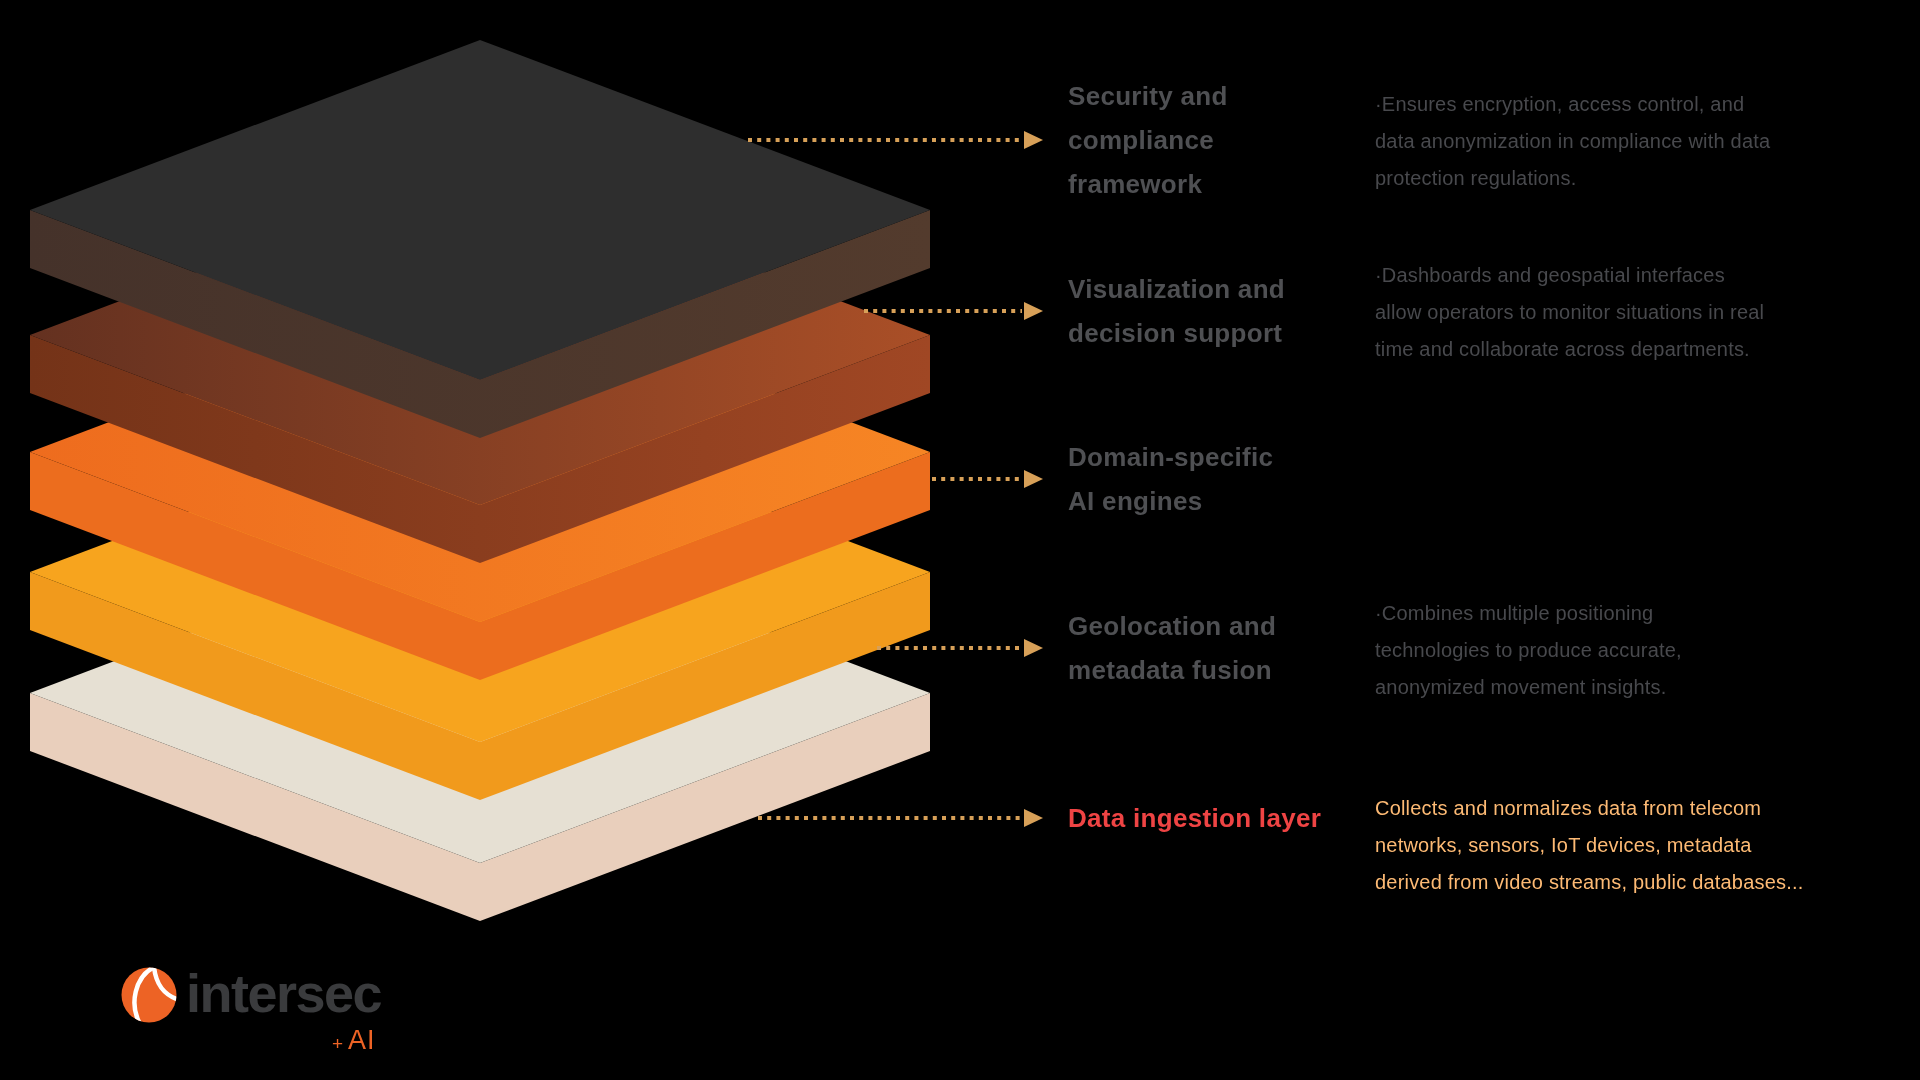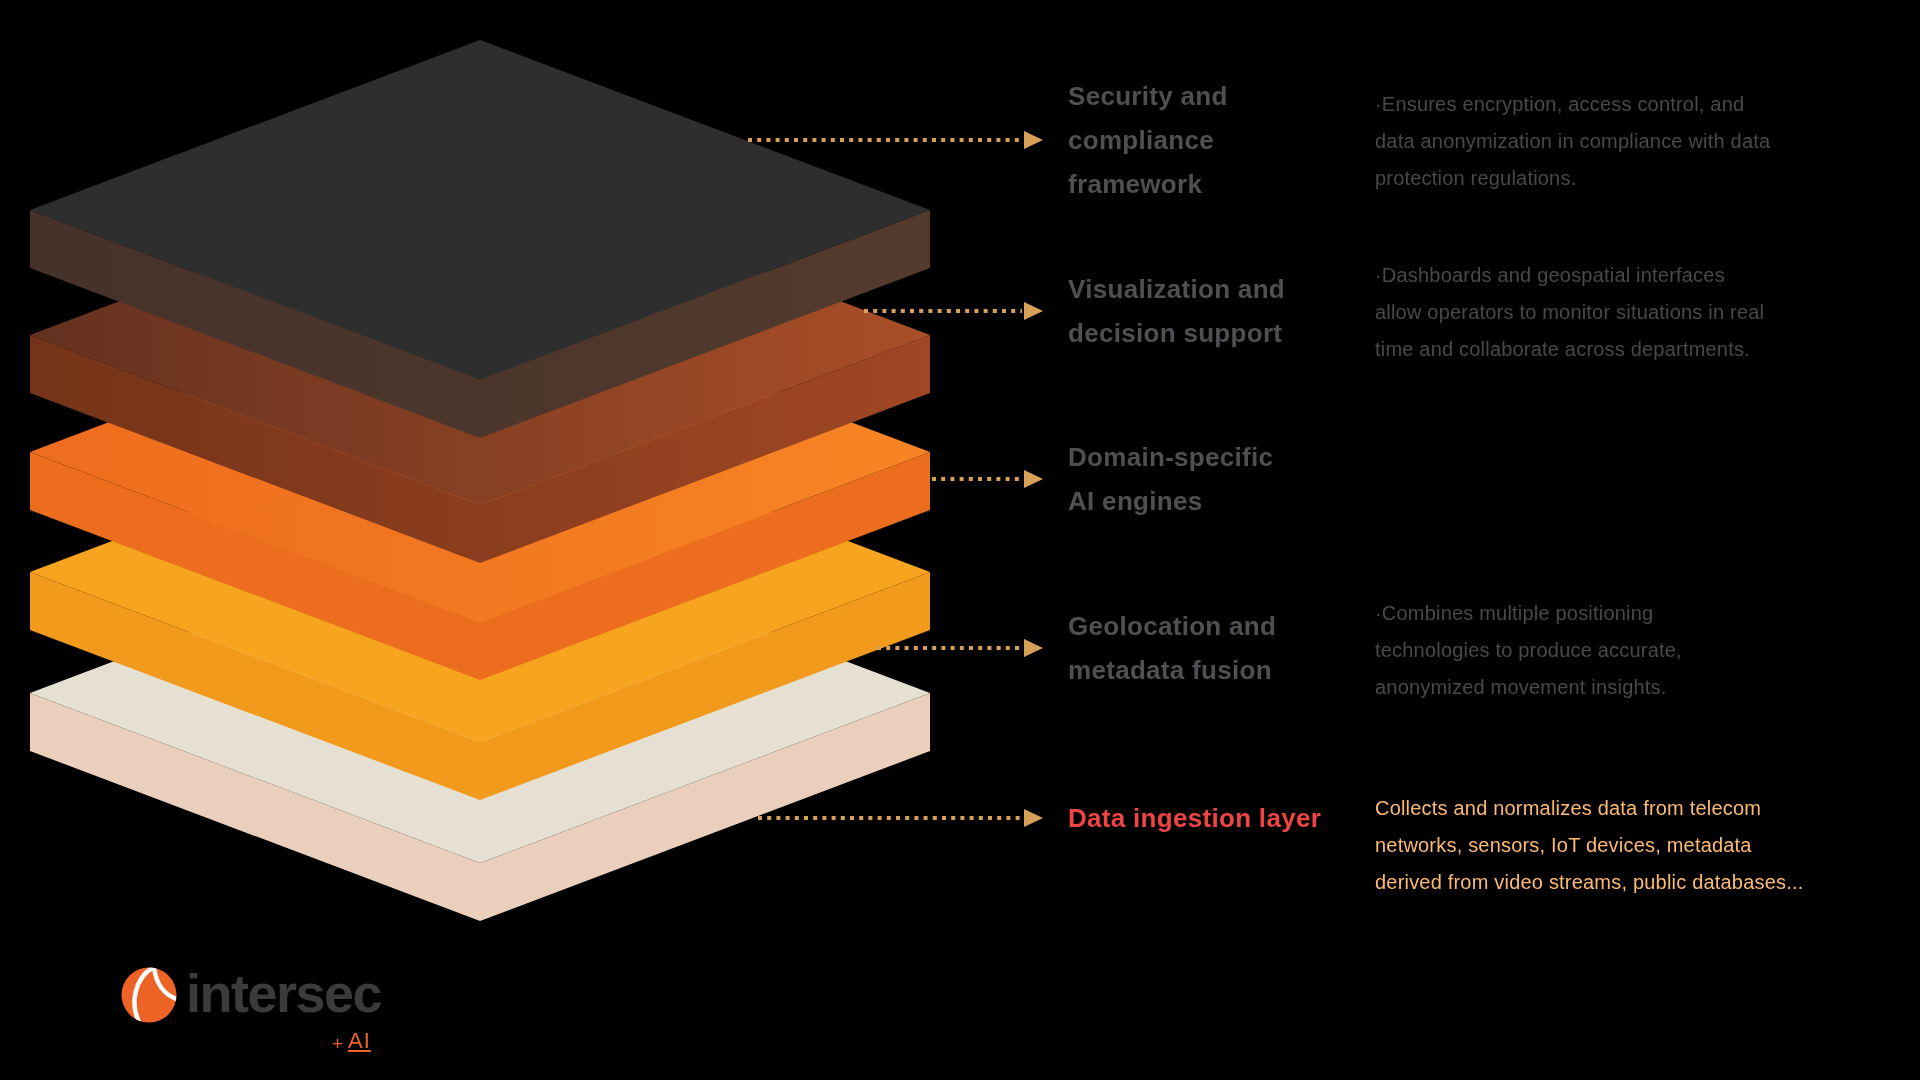--- a/index.html
+++ b/index.html
@@ -22,21 +22,21 @@
   .logo-sphere{position:absolute;left:0;top:2px;}
   .logo-word{
     position:absolute;left:66px;top:0px;height:58px;line-height:58px;
     font-size:54px;font-weight:700;letter-spacing:-1.5px;
   }
   .logo-ai{
     position:absolute;left:212px;top:60px;height:30px;
     display:flex;align-items:flex-end;gap:5px;
   }
   .logo-ai .plus{font-size:19px;line-height:21px;font-weight:400;}
-  .logo-ai .ai{font-size:22px;line-height:27px;font-weight:400;letter-spacing:1px;text-decoration:underline;}
+  .logo-ai .ai{font-size:27px;line-height:27px;font-weight:400;letter-spacing:1px;}
 </style>
 </head>
 <body>
 
 <div class="canvas">
 
   <svg id="stack-svg" width="1920" height="1080" viewBox="0 0 1920 1080">
     <defs id="stack-defs">
         <linearGradient id="grad0" gradientUnits="userSpaceOnUse" x1="30" y1="0" x2="930" y2="0">
           <stop offset="0%" stop-color="#ee6c1e"></stop>

